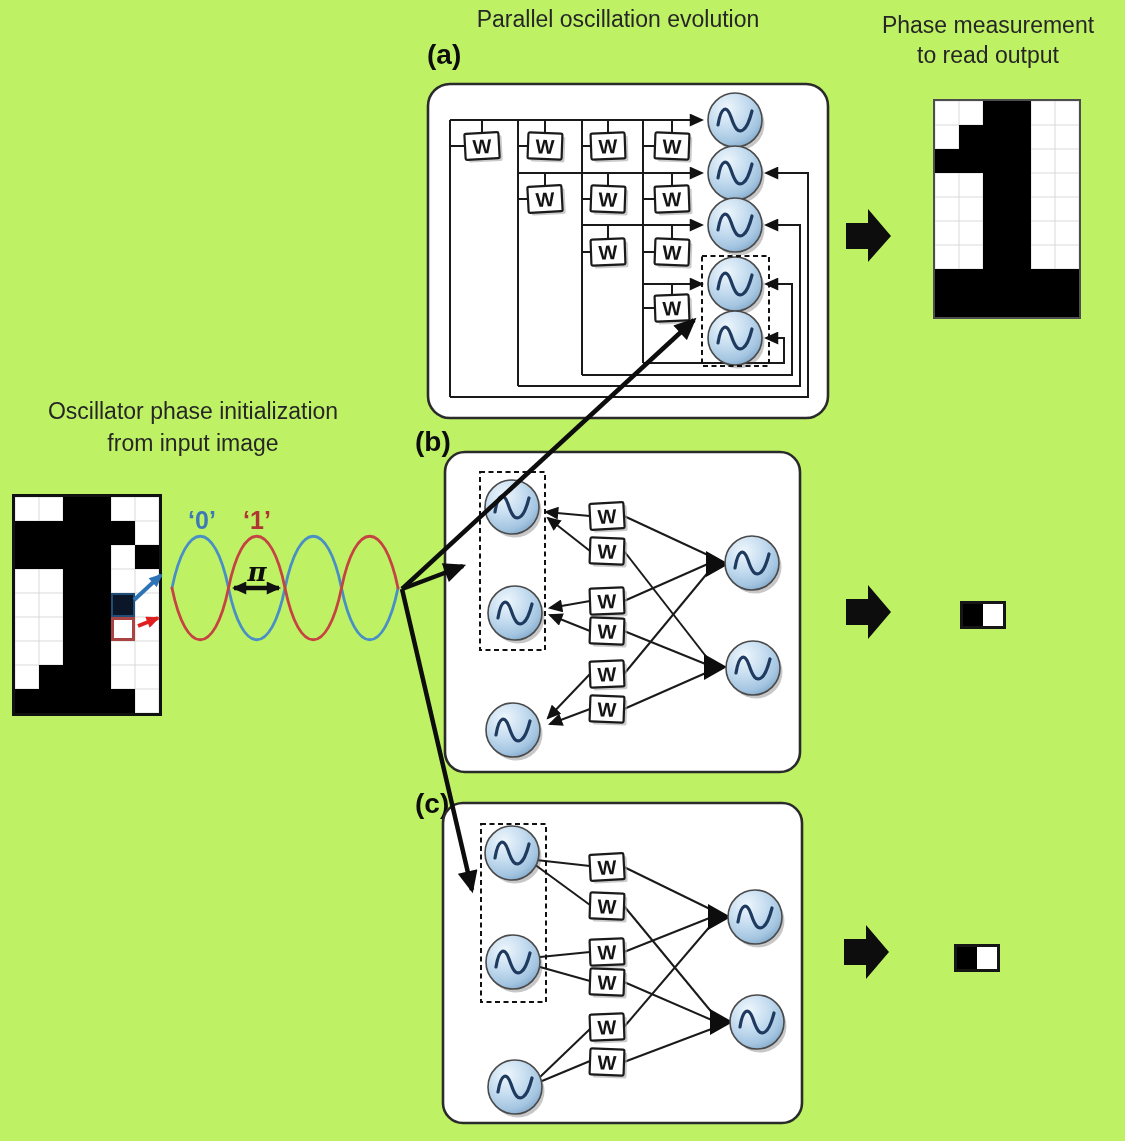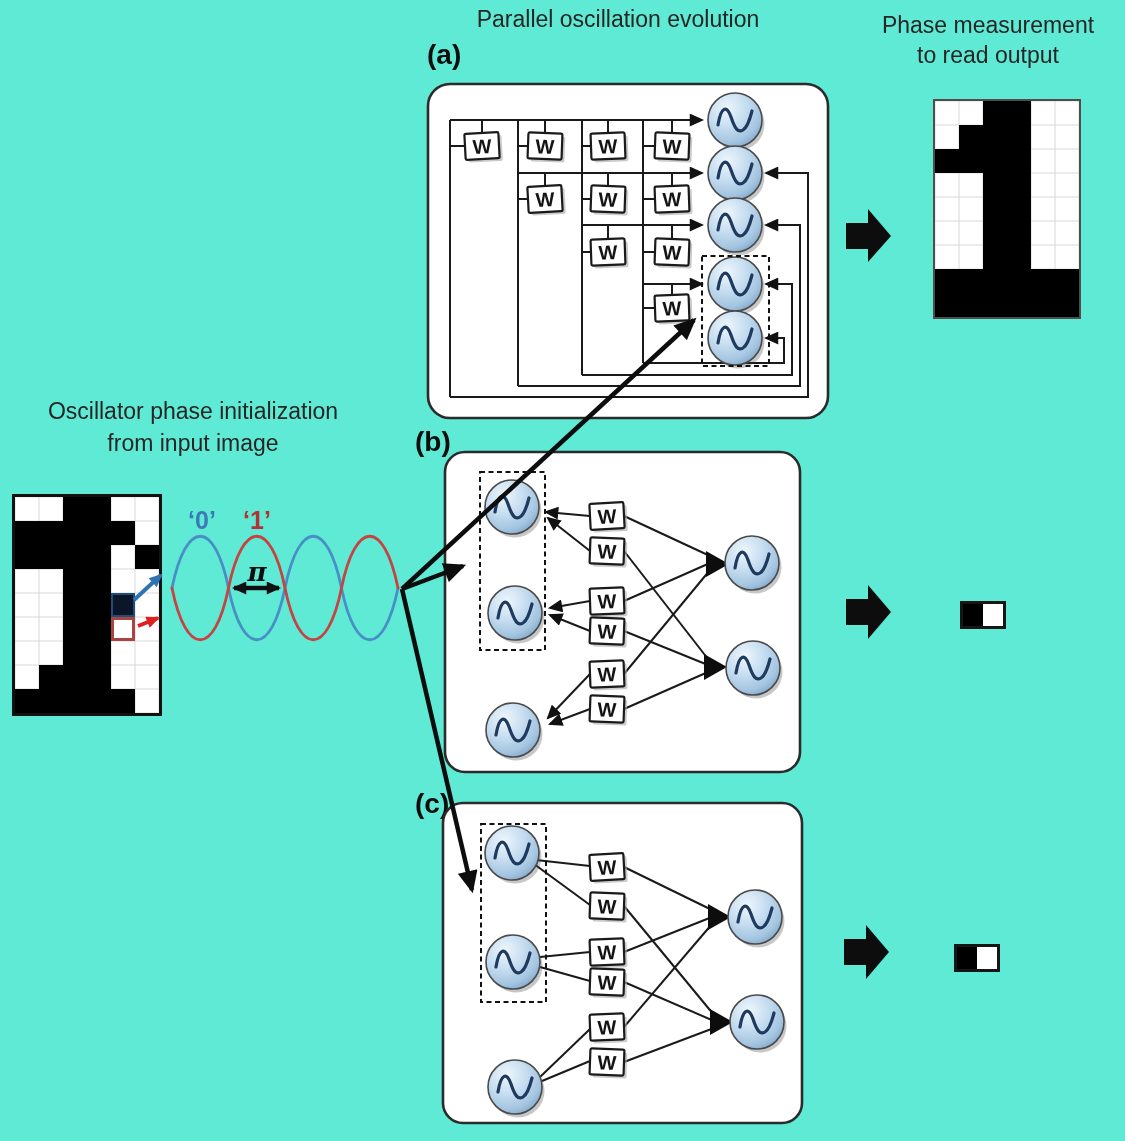--- a/index.html
+++ b/index.html
@@ -1,16 +1,16 @@
 <!DOCTYPE html>
 <html><head>
 <meta charset="utf-8">
 <style>
   html,body{margin:0;padding:0;background:#fff;}
-  #stage{position:relative;width:1125px;height:1141px;background:#5eead4;overflow:hidden;
+  #stage{position:relative;width:1125px;height:1141px;background:#bef264;overflow:hidden;
          font-family:"Liberation Sans",sans-serif;}
   #overlay{position:absolute;left:0;top:0;}
   
   .pix-grid{position:absolute;display:grid;background:#fff;}
   #input-grid{left:12px;top:494px;border:3px solid #111;
               grid-template-columns:repeat(6,24px);grid-auto-rows:24px;}
   #output-grid-a{left:933px;top:99px;border:2px solid #4d4d4d;
               grid-template-columns:repeat(6,24px);grid-auto-rows:24px;}
   .mini{border:3px solid #161616;grid-template-columns:repeat(2,20px);grid-auto-rows:22px;}
   #output-grid-b{left:960px;top:601px;}

